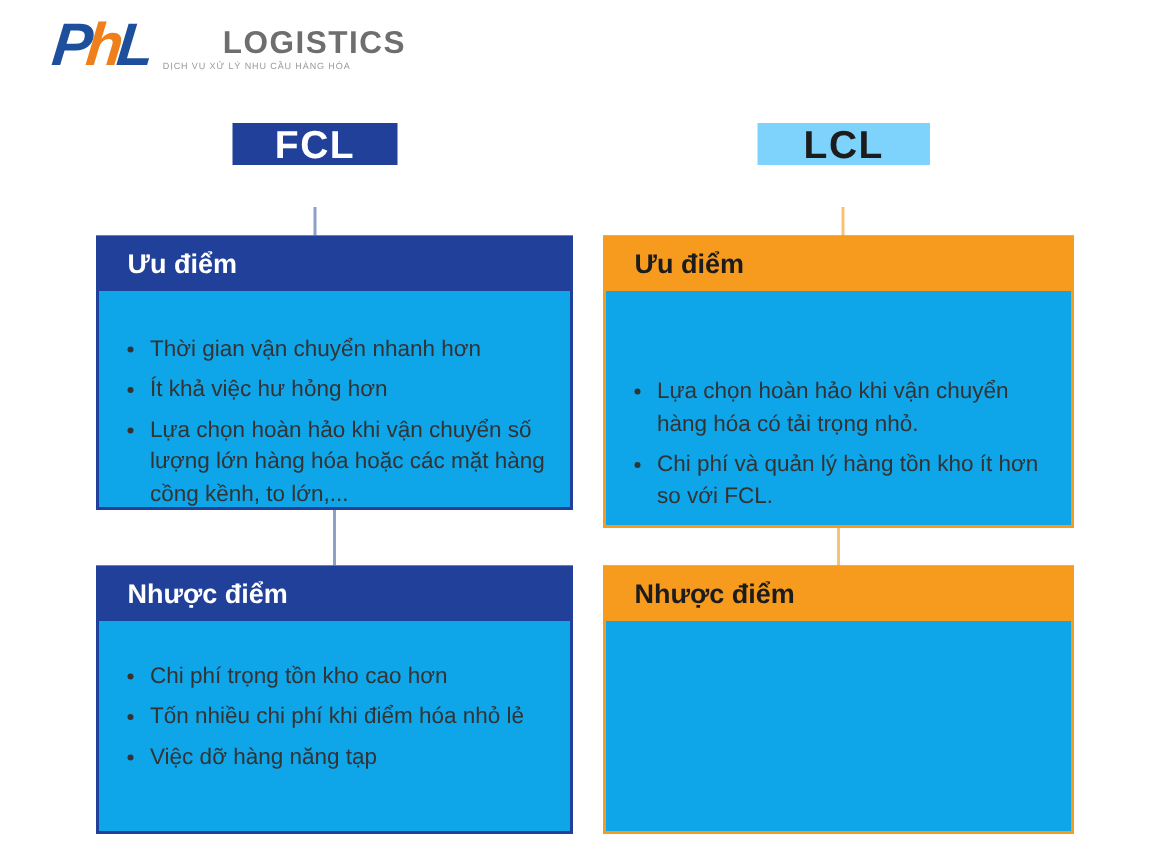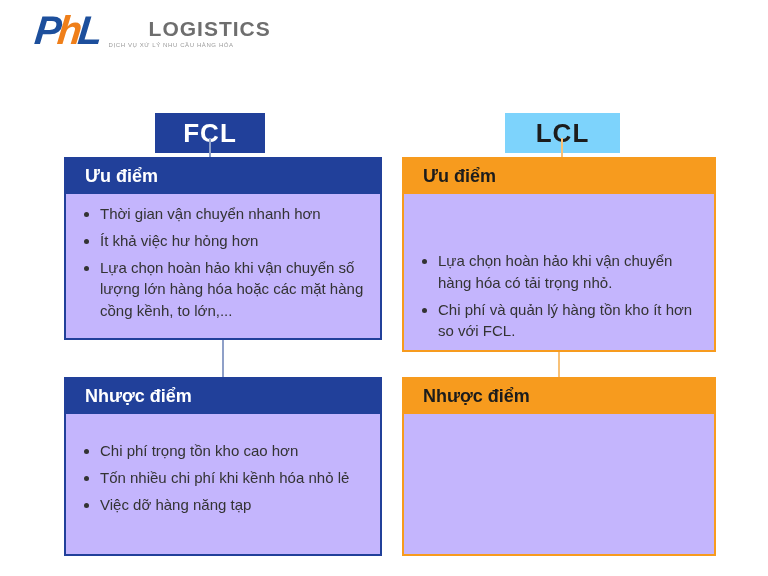--- a/index.html
+++ b/index.html
@@ -14,47 +14,47 @@
   
   .logo { position: absolute; left: 35px; top: 8px; display: flex; align-items: flex-start; }
   .logo-mark { font-style: italic; font-weight: bold; font-size: 40px; line-height: 44px; letter-spacing: -4px; transform: skewX(-6deg); }
   .logo-mark .m-blue { color: #1d4f9c; }
   .logo-mark .m-orange { color: #ef7f1a; }
   .logo-textcol { margin-left: 8px; margin-top: 10px; }
   .logo-name { font-weight: bold; font-size: 21px; color: #6e6e6e; letter-spacing: 1px; line-height: 22px; padding-left: 42px; }
   .logo-tagline { font-size: 6px; color: #9a9a9a; letter-spacing: 0.6px; margin-top: 2px; padding-left: 2px; }
 
   
-  .chip { position: absolute; top: 113px; height: 40px; display: flex; align-items: center; justify-content: center; font-weight: bold; font-size: 26px; letter-spacing: 1px; }
+  .chip { position: absolute; top: 82px; height: 28px; display: flex; align-items: center; justify-content: center; font-weight: bold; font-size: 26px; letter-spacing: 1px; }
   .chip-fcl { left: 155px; width: 110px; background: #21409a; color: #ffffff; }
   .chip-lcl { left: 505px; width: 115px; background: #7dd3fc; color: #1c1c1c; }
 
   
   .vline { position: absolute; width: 2px; }
   .vline-blue { background: #8fa0c8; }
   .vline-orange { background: #f8c177; }
   .v-fcl-1 { left: 209px; top: 138px; height: 19px; }
   .v-lcl-1 { left: 561px; top: 138px; height: 19px; }
   .v-fcl-2 { left: 222px; top: 340px; height: 37px; }
   .v-lcl-2 { left: 558px; top: 352px; height: 25px; }
 
   
-  .box { position: absolute; background: #c4b5fd; box-sizing: border-box; }
+  .box { position: absolute; background: #0ea5e9; box-sizing: border-box; }
   .box-blue { border: 2px solid #21409a; }
   .box-orange { border: 2px solid #f79b1e; }
   .box-fcl-adv { left: 64px;  top: 157px; width: 318px; height: 183px; }
   .box-lcl-adv { left: 402px; top: 157px; width: 314px; height: 195px; }
   .box-fcl-dis { left: 64px;  top: 377px; width: 318px; height: 179px; }
   .box-lcl-dis { left: 402px; top: 377px; width: 314px; height: 179px; }
 
   .band { height: 36px; display: flex; align-items: center; padding-left: 20px; font-weight: bold; font-size: 18px; box-sizing: border-box; margin: -1px -1px 0 -1px; }
   .band-blue { background: #21409a; color: #ffffff; }
   .band-orange { background: #f79b1e; color: #1c1c1c; }
 
-  .bullets { margin: 0; padding: 9px 12px 0 34px; color: #333333; font-size: 15px; line-height: 1.45; }
+  .bullets { margin: 0; padding: 28px 12px 0 34px; color: #333333; font-size: 15px; line-height: 1.45; }
   .bullets li { margin-bottom: 5px; }
   .pad-top-lg { padding-top: 26px; }
   .pad-top-md { padding-top: 20px; margin-top: 36px; }
 </style>
 </head>
 <body>
 
 <div class="canvas">
 
   <div class="logo">
@@ -87,21 +87,21 @@
     <ul class="bullets pad-top-md">
       <li>Lựa chọn hoàn hảo khi vận chuyển hàng hóa có tải trọng nhỏ.</li>
       <li>Chi phí và quản lý hàng tồn kho ít hơn so với FCL.</li>
     </ul>
   </div>
 
   <div class="box box-blue box-fcl-dis">
     <div class="band band-blue">Nhược điểm</div>
     <ul class="bullets pad-top-lg">
       <li>Chi phí trọng tồn kho cao hơn</li>
-      <li>Tốn nhiều chi phí khi kềnh hóa nhỏ lẻ</li>
+      <li>Tốn nhiều chi phí khi điểm hóa nhỏ lẻ</li>
       <li>Việc dỡ hàng năng tạp</li>
     </ul>
   </div>
 
   <div class="box box-orange box-lcl-dis">
     <div class="band band-orange">Nhược điểm</div>
   </div>
 
 </div>
 

